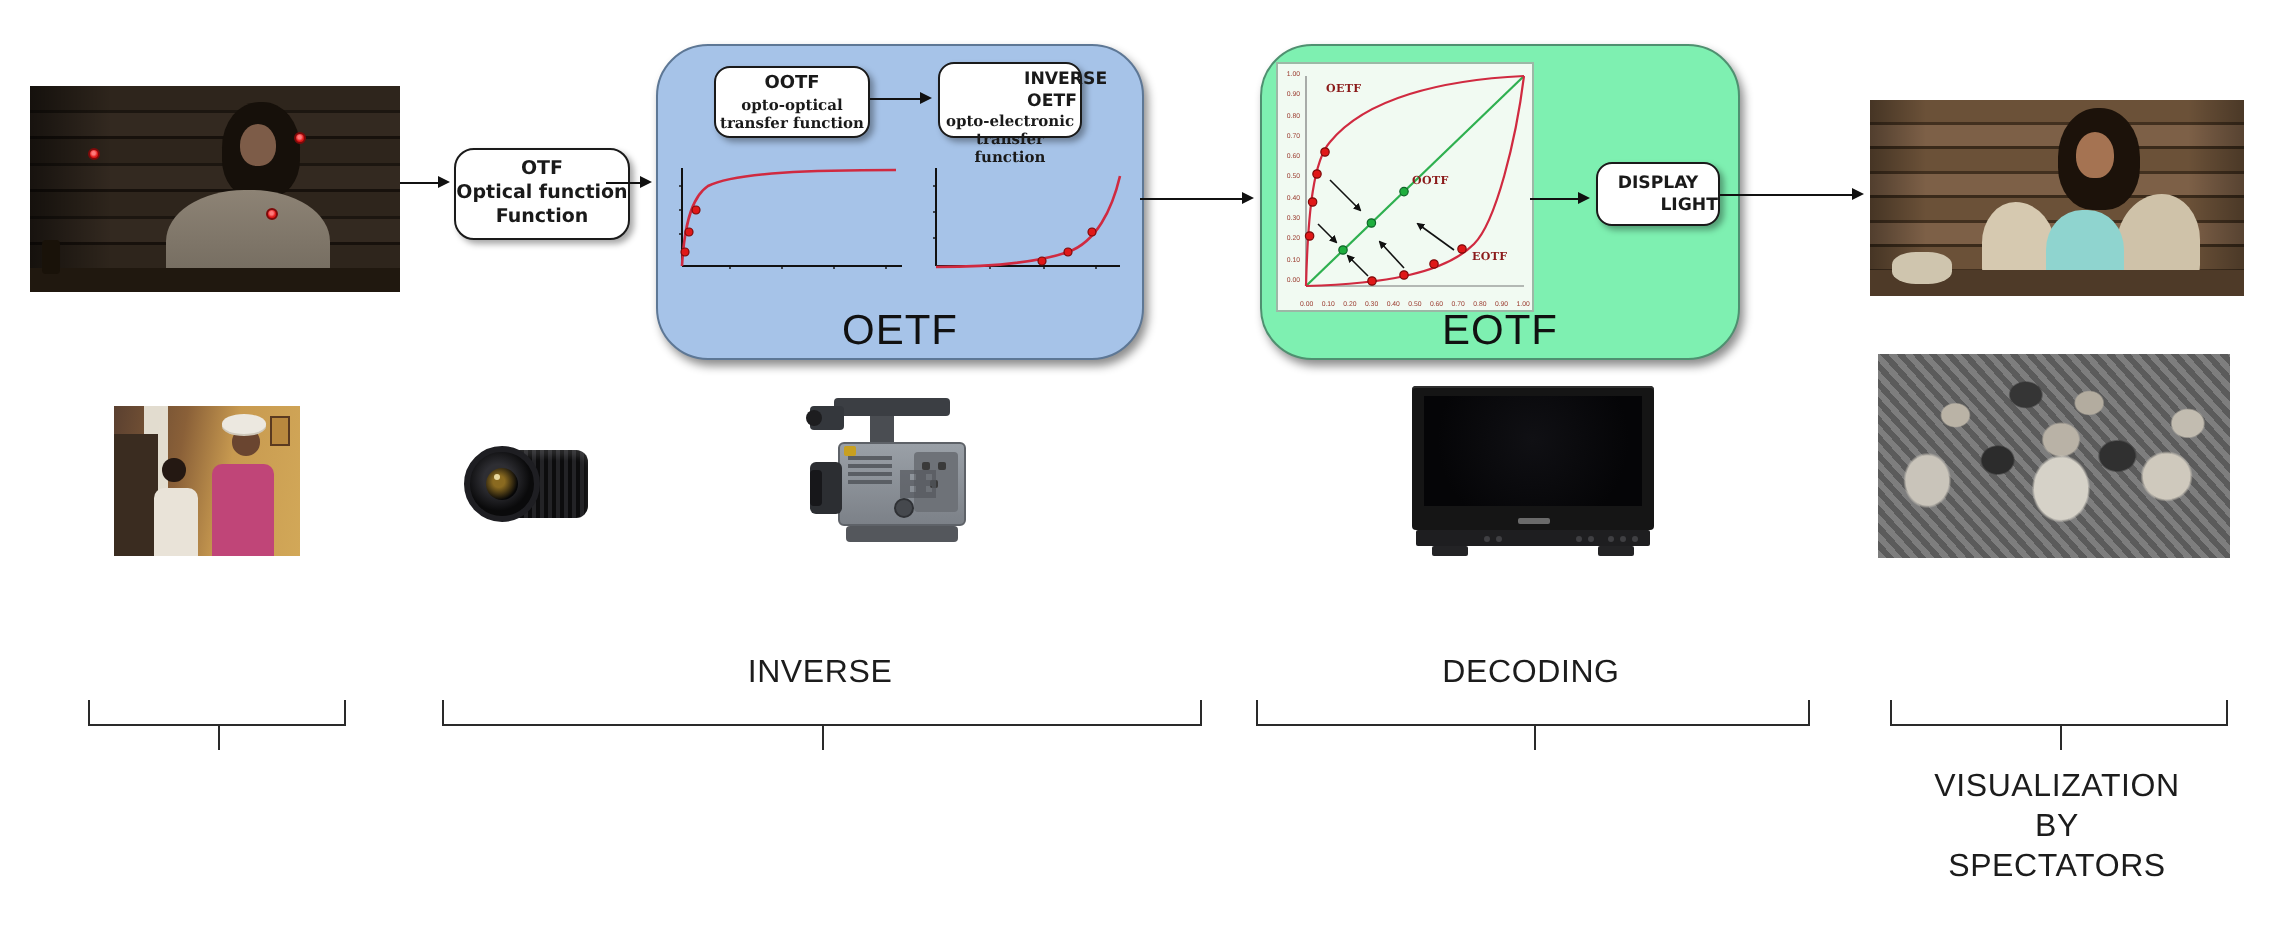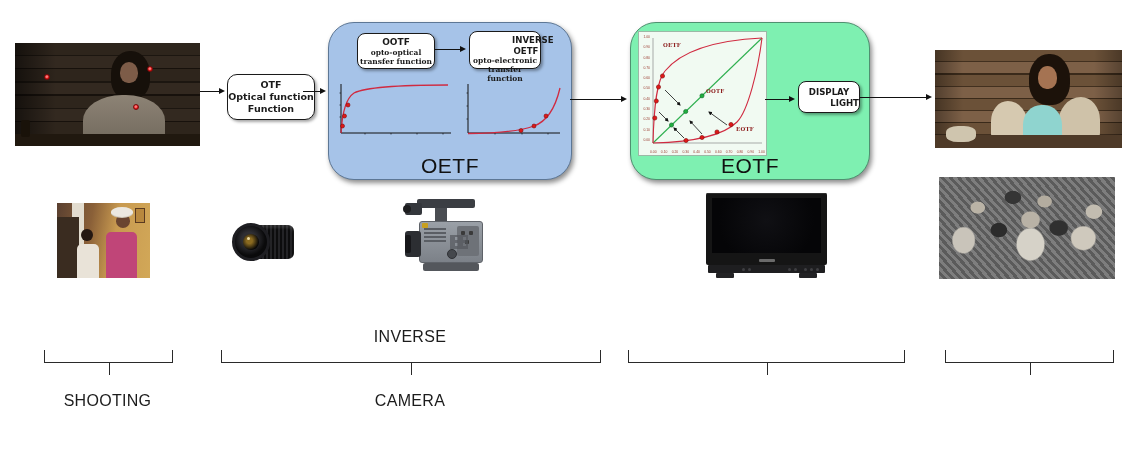--- a/index.html
+++ b/index.html
@@ -358,16 +358,20 @@
     <div class="footL"></div>
     <div class="footR"></div>
   </div>
 
   <div class="bracket" style="left:44px;width:127px;"></div>
   <div class="bracket" style="left:221px;width:378px;"></div>
   <div class="bracket" style="left:628px;width:275px;"></div>
   <div class="bracket" style="left:945px;width:167px;"></div>
 
   <div class="stage-lbl" style="left:221px;width:378px;top:328px;">INVERSE</div>
-  <div class="stage-lbl" style="left:44px;width:127px;top:392px;">SHOOTING</div>
-  <div class="stage-lbl" style="left:221px;width:378px;top:392px;">CAMERA</div>
+  <div class="stage-lbl" style="left:628px;width:275px;top:328px;">DECODING</div>
+  <div class="stage-lbl" style="left:945px;width:167px;top:384px;line-height:20px;">
+    <div>VISUALIZATION</div>
+    <div>BY</div>
+    <div>SPECTATORS</div>
+  </div>
 
 </div>
 
 </body></html>

